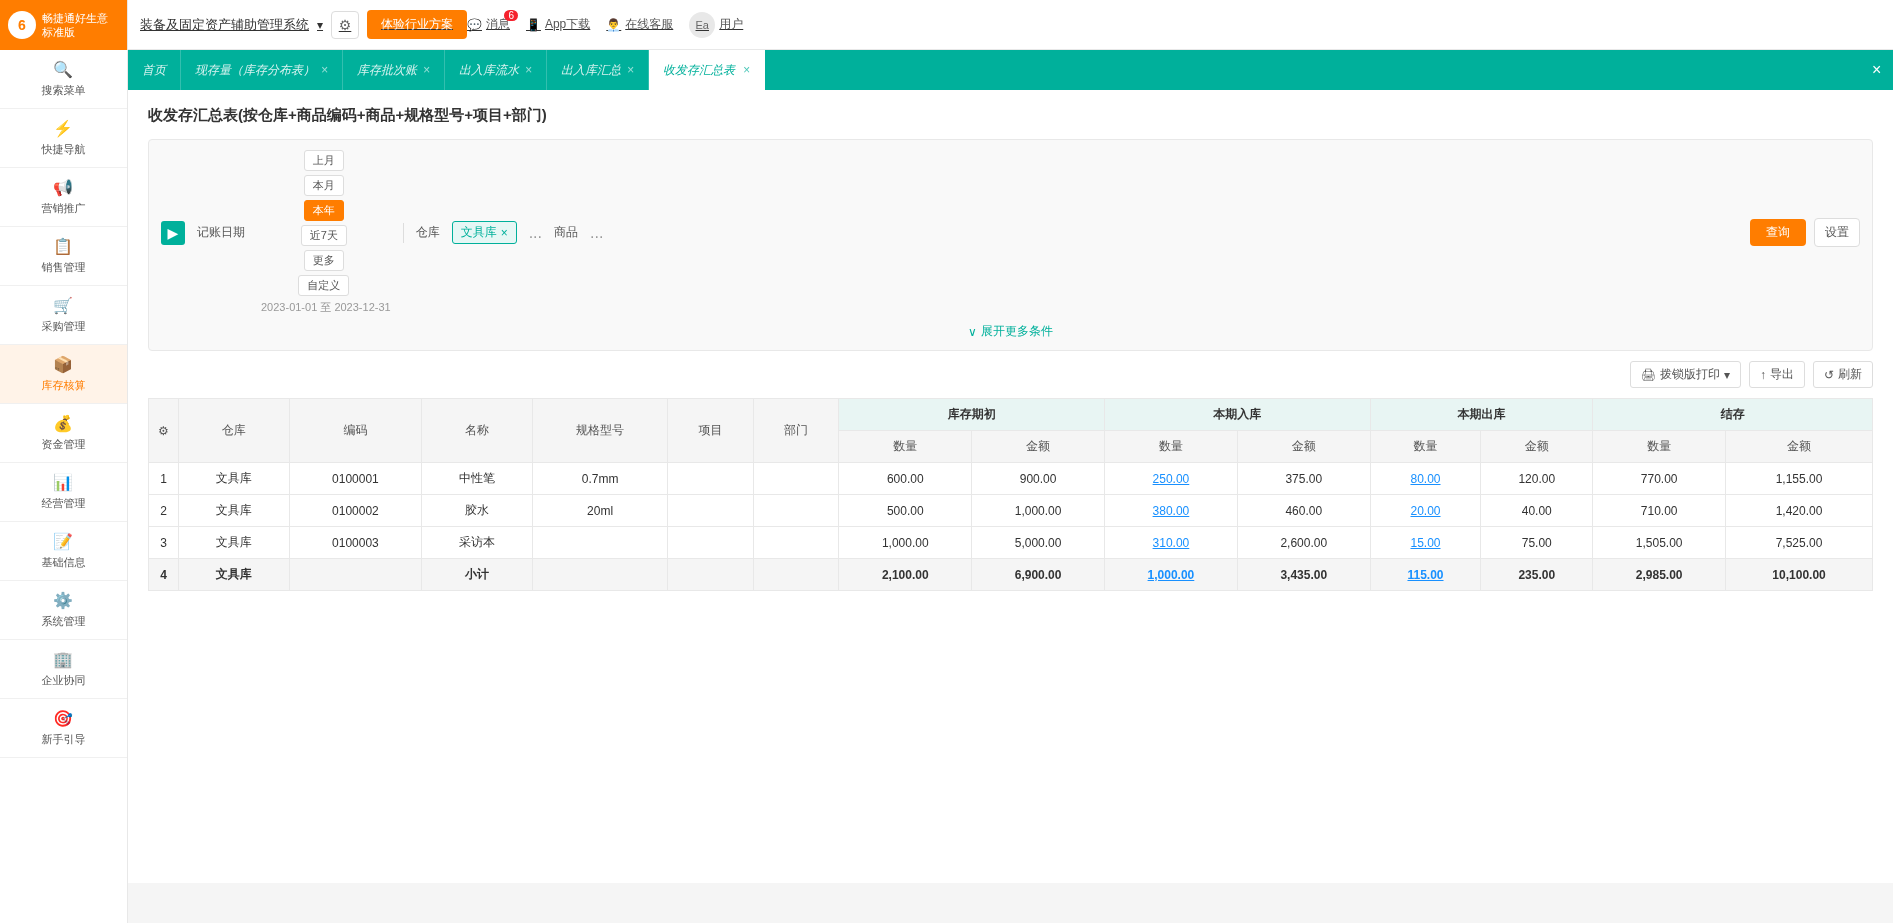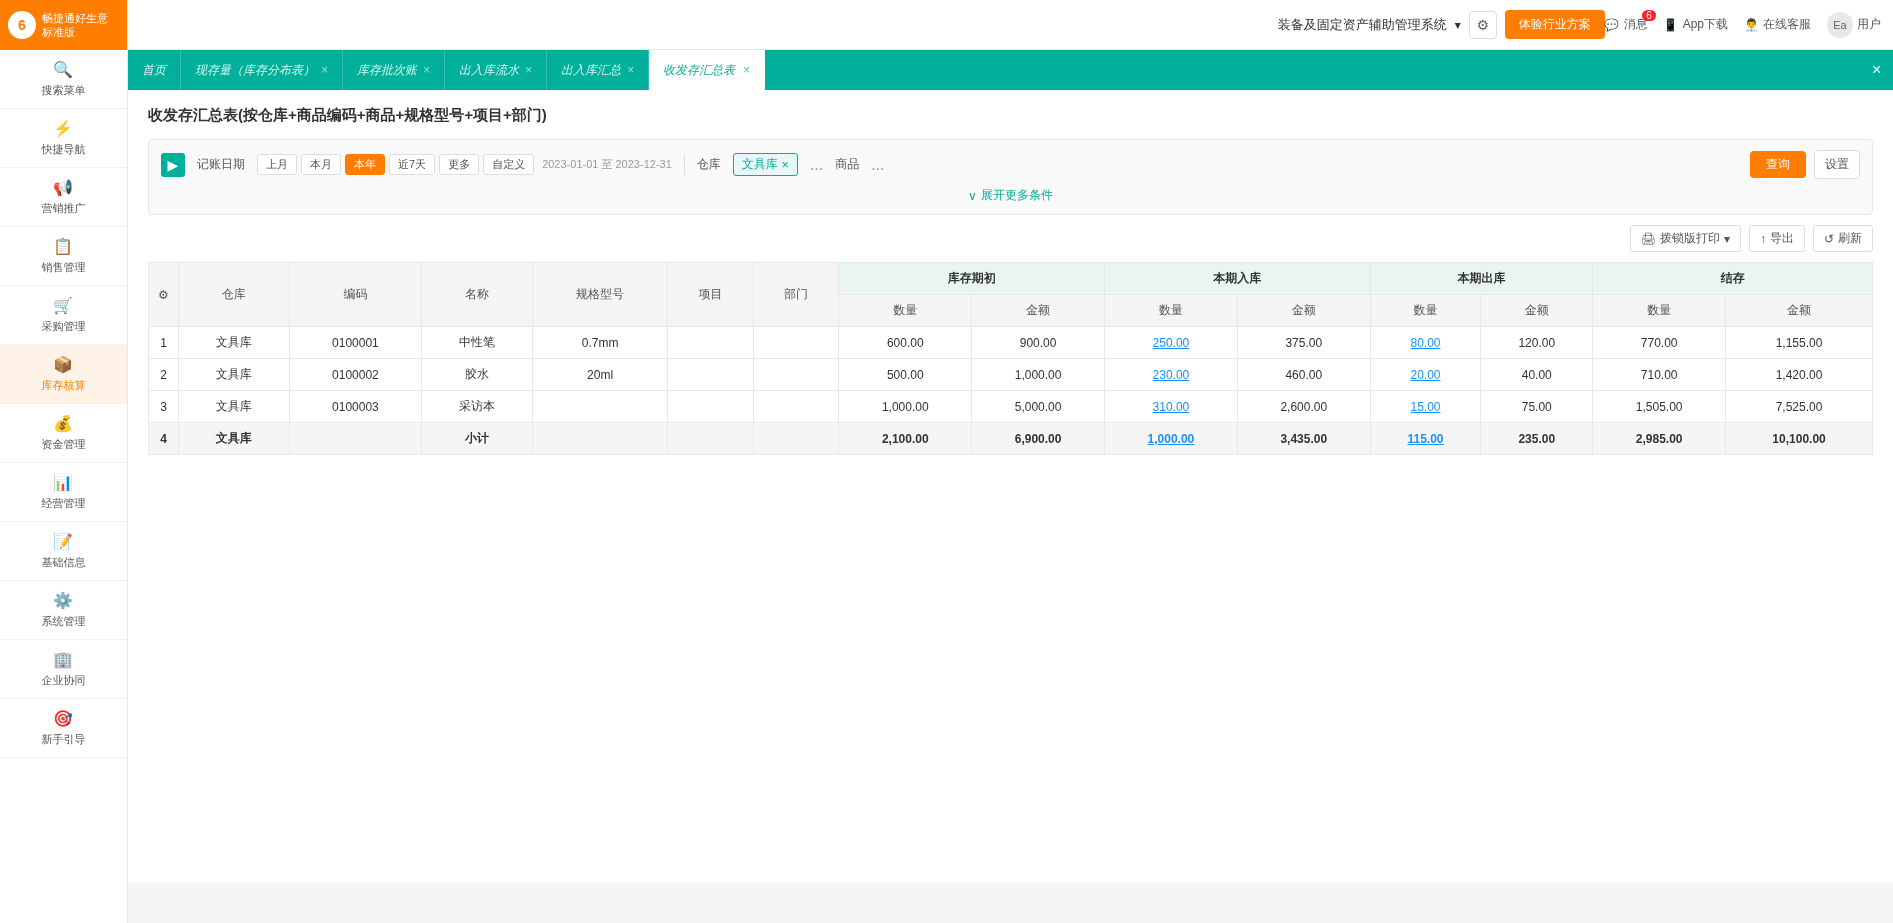--- a/index.html
+++ b/index.html
@@ -13,21 +13,21 @@
     .sidebar-logo { background: #ff7d00; padding: 10px 8px; display: flex; align-items: center; gap: 6px; height: 50px; }
     .sidebar-logo-icon { width: 28px; height: 28px; background: #fff; border-radius: 50%; display: flex; align-items: center; justify-content: center; color: #ff7d00; font-weight: bold; font-size: 14px; }
     .sidebar-logo-text { color: #fff; font-size: 11px; line-height: 1.3; }
     .sidebar-nav { flex: 1; overflow-y: auto; }
     .sidebar-item { display: flex; flex-direction: column; align-items: center; justify-content: center; padding: 10px 5px; cursor: pointer; color: #555; gap: 4px; font-size: 11px; border-bottom: 1px solid #f0f0f0; }
     .sidebar-item.active { background: #fff3e8; color: #ff7d00; }
     .sidebar-item-icon { font-size: 16px; }
 
     
     .main-area { flex: 1; display: flex; flex-direction: column; overflow: hidden; }
-    .top-bar { height: 50px; background: #fff; border-bottom: 1px solid #e8e8e8; display: flex; align-items: center; justify-content: flex-end; padding: 0 12px; flex-shrink: 0; }
+    .top-bar { height: 50px; background: #fff; border-bottom: 1px solid #e8e8e8; display: flex; align-items: center; justify-content: flex-start; padding: 0 12px; flex-shrink: 0; text-decoration: underline; }
     .top-bar-left { display: flex; align-items: center; gap: 8px; }
     .system-name { font-size: 13px; color: #333; }
     .gear-btn { width: 28px; height: 28px; border: 1px solid #ddd; border-radius: 4px; display: flex; align-items: center; justify-content: center; cursor: pointer; color: #666; font-size: 14px; }
     .trial-btn { background: #ff7d00; color: #fff; border: none; border-radius: 4px; padding: 6px 14px; font-size: 12px; cursor: pointer; }
     .top-bar-right { display: flex; align-items: center; gap: 16px; font-size: 12px; color: #555; }
     .top-bar-right-item { display: flex; align-items: center; gap: 4px; cursor: pointer; position: relative; }
     .badge { background: #f5222d; color: #fff; border-radius: 8px; padding: 0 4px; font-size: 10px; position: absolute; top: -6px; right: -8px; }
     .user-avatar { width: 26px; height: 26px; background: #e8e8e8; border-radius: 50%; display: flex; align-items: center; justify-content: center; font-size: 11px; color: #666; }
 
     
@@ -42,21 +42,21 @@
     .page-content { background: #fff; margin: 0; padding: 16px 20px; min-height: calc(100% - 40px); }
 
     
     .page-title { font-size: 15px; font-weight: bold; color: #333; margin-bottom: 14px; }
 
     
     .filter-bar { background: #f9f9f9; border: 1px solid #e8e8e8; border-radius: 4px; padding: 10px 12px; margin-bottom: 10px; }
     .filter-row { display: flex; align-items: center; gap: 12px; flex-wrap: wrap; }
     .filter-arrow { width: 24px; height: 24px; background: #00b09b; color: #fff; display: flex; align-items: center; justify-content: center; border-radius: 3px; cursor: pointer; font-size: 14px; flex-shrink: 0; }
     .filter-label { color: #555; font-size: 12px; white-space: nowrap; }
-    .date-btns { display: flex; gap: 4px; align-items: center; }
+    .date-btns { display: flex; gap: 4px; align-items: center; flex-direction: column; }
     .date-btn { padding: 2px 8px; border: 1px solid #ddd; border-radius: 3px; background: #fff; cursor: pointer; font-size: 11px; color: #555; }
     .date-btn.active { background: #ff7d00; color: #fff; border-color: #ff7d00; }
     .date-range { font-size: 11px; color: #999; margin-left: 4px; }
     .filter-divider { width: 1px; height: 20px; background: #ddd; }
     .warehouse-tag { display: flex; align-items: center; background: #e6f7f5; border: 1px solid #00b09b; border-radius: 3px; padding: 2px 8px; font-size: 12px; color: #00b09b; gap: 4px; }
     .warehouse-tag-close { cursor: pointer; font-size: 12px; color: #00b09b; }
     .filter-dots { color: #999; cursor: pointer; font-size: 16px; }
     .filter-right { margin-left: auto; display: flex; gap: 8px; align-items: center; }
     .query-btn { background: #ff7d00; color: #fff; border: none; border-radius: 4px; padding: 5px 16px; font-size: 12px; cursor: pointer; }
     .setting-btn { background: #fff; color: #555; border: 1px solid #ddd; border-radius: 4px; padding: 5px 10px; font-size: 12px; cursor: pointer; }
@@ -308,21 +308,21 @@
             <tr>
               <td>2</td>
               <td>文具库</td>
               <td>0100002</td>
               <td>胶水</td>
               <td>20ml</td>
               <td></td>
               <td></td>
               <td>500.00</td>
               <td>1,000.00</td>
-              <td><span class="underline-num">230.00</span></td>
+              <td><span class="underline-num">380.00</span></td>
               <td>460.00</td>
               <td><span class="underline-num">20.00</span></td>
               <td>40.00</td>
               <td>710.00</td>
               <td>1,420.00</td>
             </tr>
 
             <tr>
               <td>3</td>
               <td>文具库</td>

